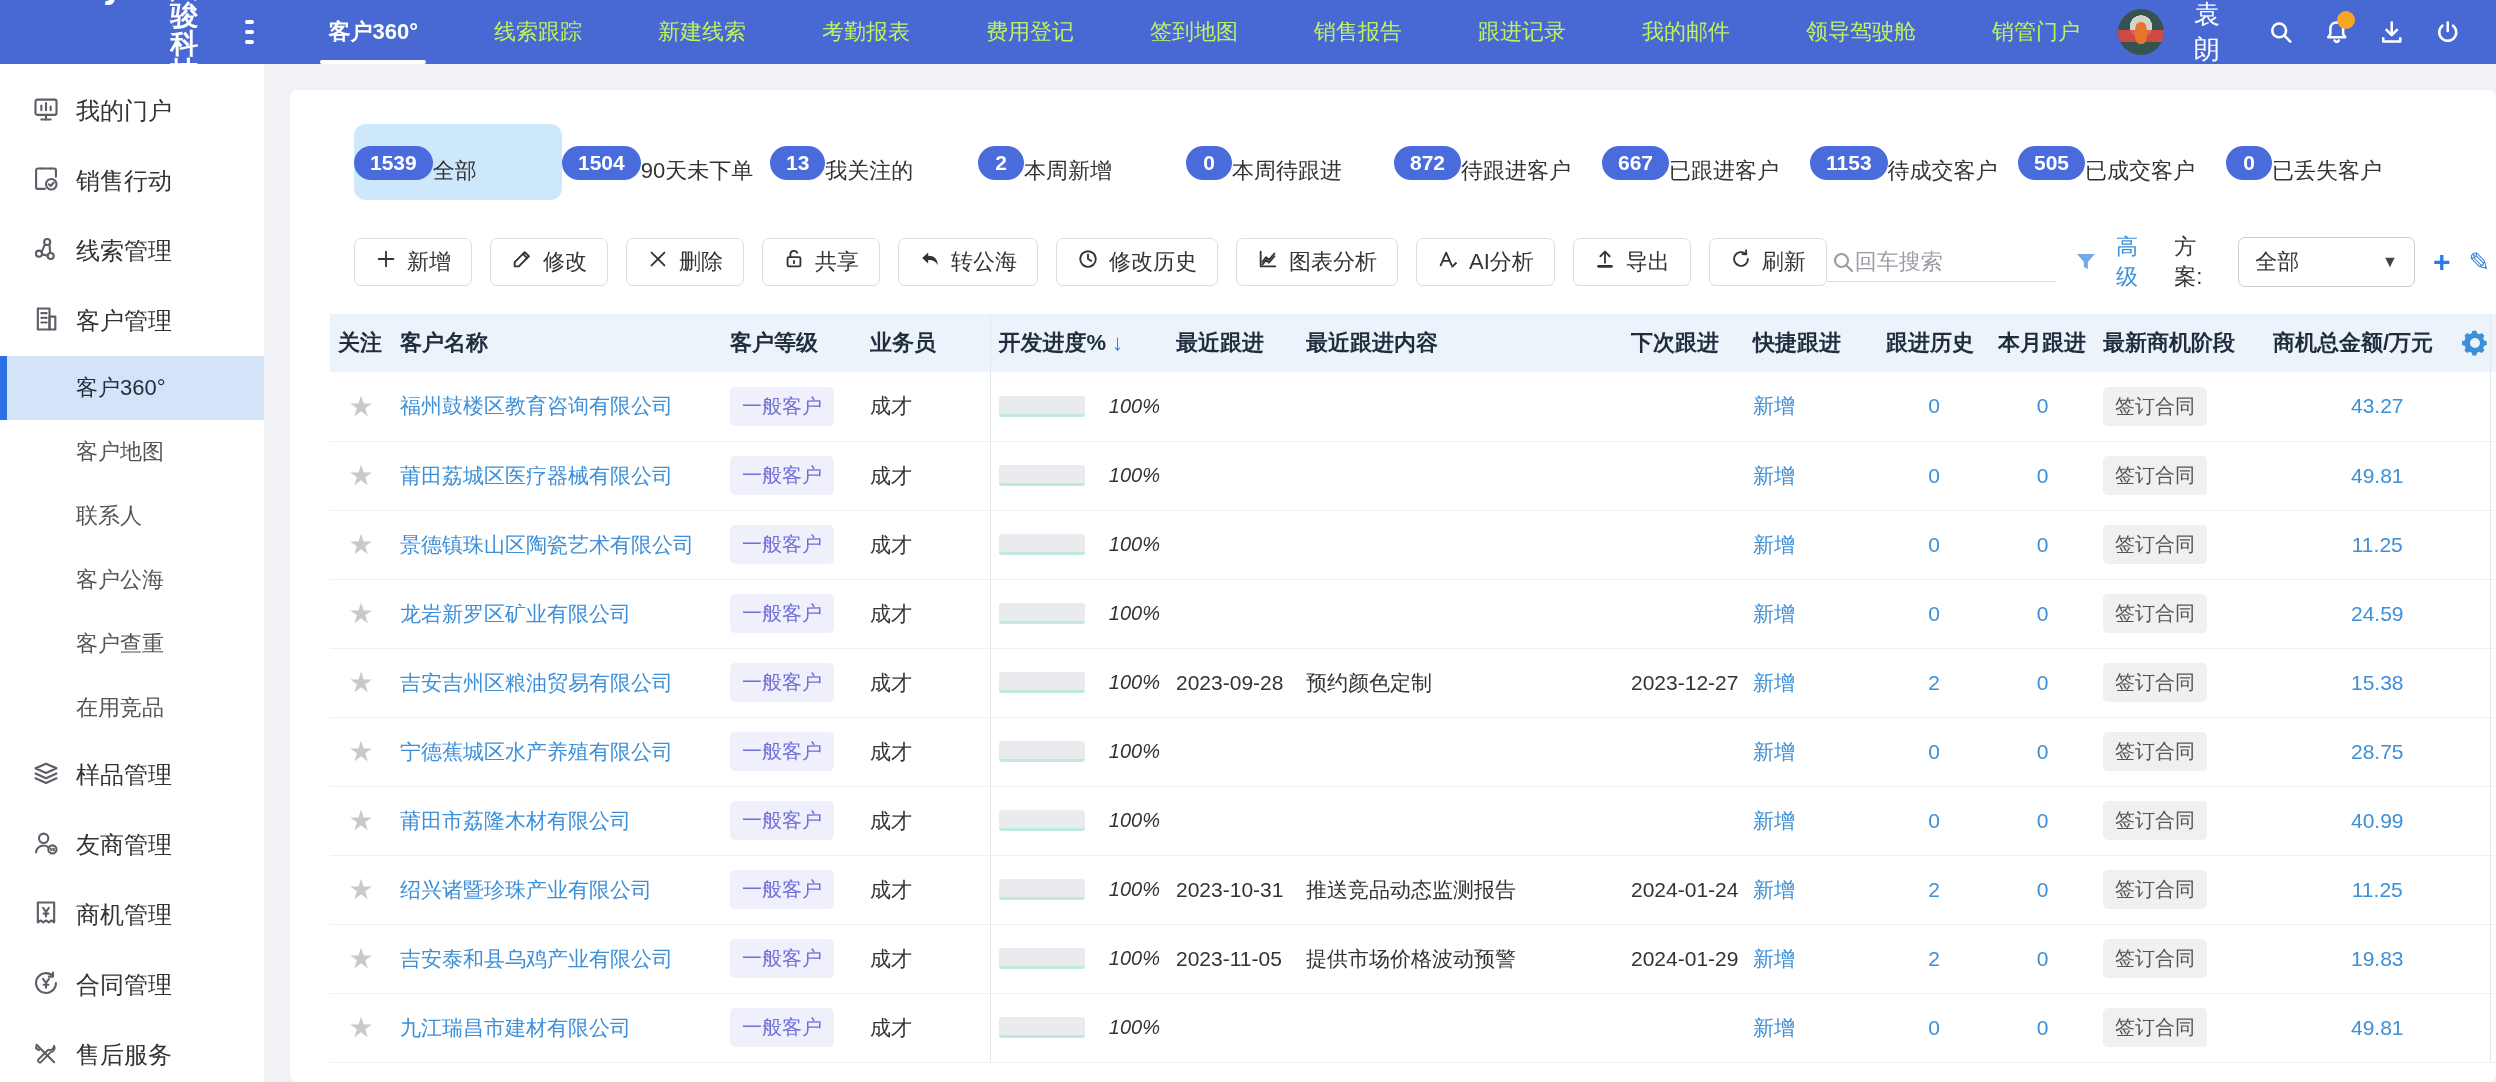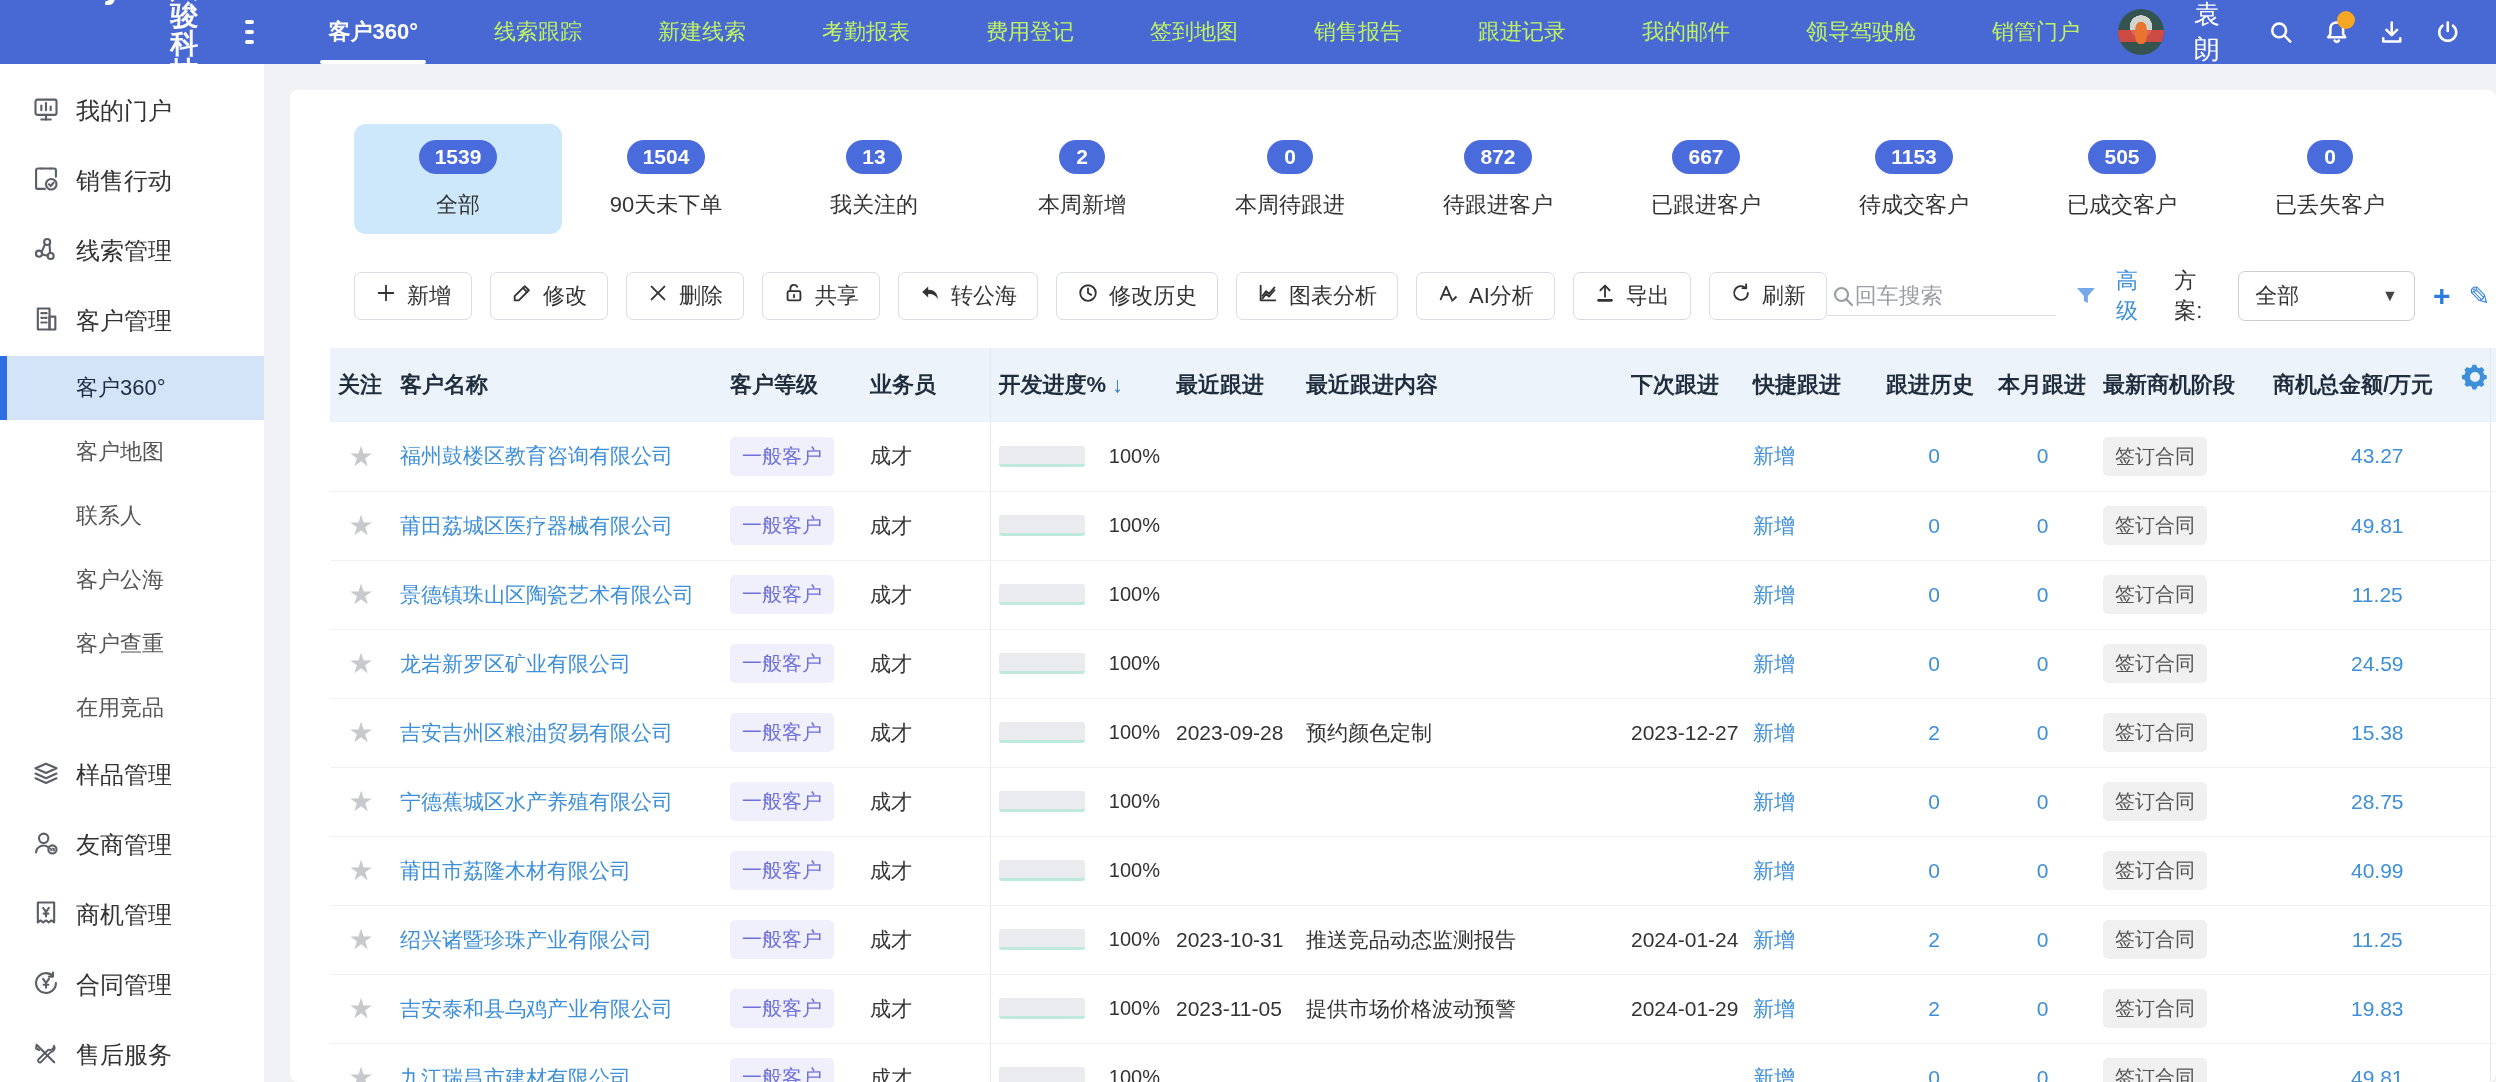--- a/index.html
+++ b/index.html
@@ -38,21 +38,21 @@
   .side-label { font-size:24px; color:#333; margin-left:16px; }
   .sub-item { height:64px; display:flex; align-items:center; padding-left:76px; font-size:22px; color:#555; cursor:pointer; position:relative; }
   .sub-item.active { background:#d3e3f8; color:#1f2d3d; }
   .sub-item.active::before { content:""; position:absolute; left:0; top:0; bottom:0; width:7px; background:#2f6fe4; }
 
   .main { flex:1; padding:26px 0 0 26px; overflow:hidden; }
   .card { background:#fff; border-radius:8px; height:100%; overflow:hidden; }
 
   
   .stats { display:flex; padding:34px 40px 6px 64px; }
-  .stat-card { width:208px; display:flex; flex-direction:column; align-items:center; padding:16px 0 14px; border-radius:12px; cursor:pointer; }
+  .stat-card { width:208px; display:flex; flex-direction:row; align-items:center; padding:16px 0 14px; border-radius:12px; cursor:pointer; }
   .stat-card.active { background:#cde7fb; }
   .stat-pill { min-width:46px; padding:5px 16px; border-radius:17px; background:#4a6bdc; color:#fff; font-size:21px; font-weight:bold; text-align:center; }
   .stat-label { font-size:22px; color:#333; margin-top:16px; white-space:nowrap; }
 
   
   .toolbar { display:flex; align-items:center; padding:26px 30px 22px 64px; }
   .tb-group { display:flex; gap:18px; }
   .tb-btn { display:flex; align-items:center; gap:10px; height:48px; padding:0 20px; background:#fff;
     border:1px solid #d9dce3; border-radius:7px; font-size:22px; color:#333; cursor:pointer; white-space:nowrap; }
   .tb-btn svg { width:22px; height:22px; stroke:#333; fill:none; stroke-width:2; stroke-linecap:round; stroke-linejoin:round; }
@@ -69,31 +69,31 @@
   .scheme-select { display:flex; align-items:center; justify-content:space-between; width:190px; height:50px;
     border:1px solid #c9ccd4; border-radius:7px; padding:0 16px; font-size:22px; color:#333; cursor:pointer; background:#fff; }
   .caret { font-size:16px; color:#444; }
   .mini-ic { font-size:30px; font-weight:bold; cursor:pointer; line-height:1; }
   .ic-plus { color:#2b7de0; }
   .ic-pen  { color:#2b7de0; font-size:26px; }
 
   
   .table-wrap { position:relative; margin-left:40px; }
   table { border-collapse:collapse; table-layout:fixed; width:2260px; }
-  thead th { background:#edf3fb; font-size:22px; font-weight:bold; color:#1f2d3d; height:74px; text-align:left;
+  thead th { background:#edf3fb; font-size:22px; font-weight:bold; color:#1f2d3d; height:58px; text-align:left;
     padding:0 8px; white-space:nowrap; overflow:hidden; }
   tbody td { height:69px; border-bottom:1px solid #f0f1f3; font-size:21px; color:#333; padding:0 8px; white-space:nowrap; overflow:hidden; }
   .col-divider { border-right:1px solid #e3e6ea; }
   .col-right-fix { border-left:1px solid #e3e6ea; }
   .star { color:#c8c9cc; font-size:28px; cursor:pointer; text-align:center; display:block; }
   .cust-link { color:#3d8fd8; cursor:pointer; }
   .badge { display:inline-block; padding:6px 12px; border-radius:5px; font-size:20px; }
   .badge.normal { background:#f0effc; color:#6f6fd8; }
   .badge.stage  { background:#f0f0f0; color:#555; }
-  .pbar-cell { display:flex; align-items:center; gap:24px; }
+  .pbar-cell { display:flex; align-items:center; gap:24px;font-style:italic; }
   .pbar { width:108px; height:21px; background:#e9ebee; border-radius:3px; overflow:hidden; border-bottom:3px solid #bfe9dc; }
   .pbar .fill { height:100%; background:#2cbe96; }
   .pct { font-size:20px; color:#333; }
   .link-blue { color:#3d8fd8; cursor:pointer; }
   .num-blue { color:#3d8fd8; cursor:pointer; display:inline-block; width:100%; text-align:center; }
   .amount { color:#3d8fd8; cursor:pointer; display:inline-block; width:100%; text-align:center; }
   .sort-ic { color:#2b7de0; font-size:22px; font-weight:bold; margin-left:6px; }
   .gear { position:absolute; top:14px; right:6px; width:30px; height:30px; cursor:pointer; z-index:3; }
   .gear svg { width:100%; height:100%; fill:#3d8fd8; }
   .c-center { text-align:center; }

